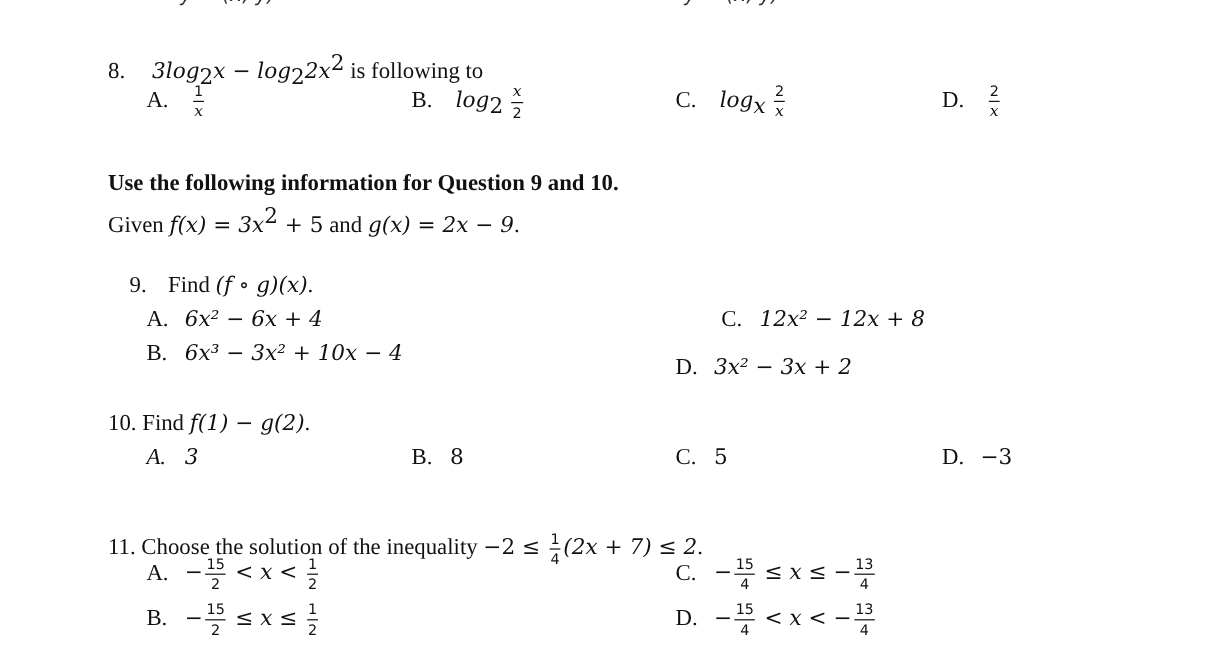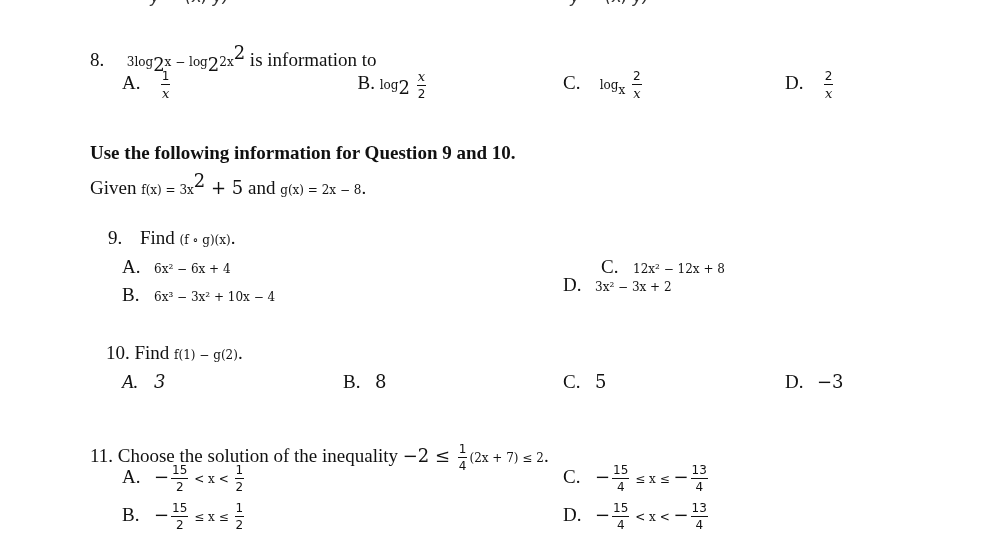--- a/index.html
+++ b/index.html
@@ -3,53 +3,53 @@
   <meta charset="utf-8">
   <style>
     html, body { margin: 0; padding: 0; background: #ffffff; }
     body {
       width: 1005px; height: 539px; position: relative; overflow: hidden;
       font-family: "Liberation Serif", serif; color: #111111; font-size: 19px;
     }
     .clip-top { position: absolute; top: -14px; left: 0; width: 1005px; height: 20px; }
     .clip-top span { position: absolute; font-family: "DejaVu Sans", sans-serif; font-size: 17px; color: #333; font-style: italic; }
     .abs { position: absolute; white-space: nowrap; }
-    .math { font-family: "DejaVu Serif", serif; font-size: 12px; }
+    .math { font-family: "DejaVu Serif", serif; font-style: italic; font-size: 18px; }
     .mathn { font-family: "DejaVu Serif", serif; font-size: 18px; }
     .frac { display: inline-flex; flex-direction: column; align-items: center; vertical-align: middle; margin: 0 2px; line-height: 1; }
     .frac .num, .frac .den { font-family: "DejaVu Sans", sans-serif; font-size: 12px; padding: 0 1px; }
     .frac .num.it, .frac .den.it { font-family: "DejaVu Serif", serif; font-style: italic; font-size: 13px; }
     .frac .bar { width: 100%; border-top: 1.3px solid #111; margin: 2px 0; }
     sub, sup { font-size: 12px; }
     .bold { font-weight: bold; }
     .q-num { display: inline-block; width: 32px; }
     .opt-label { display: inline-block; width: 32px; }
   </style>
 </head>
 <body>
 
 <div class="clip-top">
   <span style="left:150px;">y = (x, y)</span>
   <span style="left:570px;">y = (x, y)</span>
 </div>
 
 <div class="abs" style="left:90px; top:42px;">
   <span class="q-num">8.</span>
-  <span class="math">3log</span><sub class="mathn">2</sub><span class="math">x − log</span><sub class="mathn">2</sub><span class="math">2x</span><sup class="mathn">2</sup><span> is information to</span>
+  <span class="math">3log</span><sub class="mathn">2</sub><span class="math">x − log</span><sub class="mathn">2</sub><span class="math">2x</span><sup class="mathn">2</sup><span> is following to</span>
 </div>
 
 <div class="abs" style="left:122px; top:70px;">
   <span class="opt-label">A.</span>
   <span class="frac">
       <span class="num">1</span>
       <span class="bar"></span>
       <span class="den it">x</span>
     </span>
 </div>
-<div class="abs" style="left:343px; top:70px;text-align:right;">
+<div class="abs" style="left:343px; top:70px;">
   <span class="opt-label">B.</span>
   <span class="math">log</span><sub class="mathn">2</sub>
   <span class="frac">
       <span class="num it">x</span>
       <span class="bar"></span>
       <span class="den">2</span>
     </span>
 </div>
 <div class="abs" style="left:563px; top:70px;">
   <span class="opt-label">C.</span>
@@ -64,40 +64,40 @@
   <span class="opt-label">D.</span>
   <span class="frac">
       <span class="num">2</span>
       <span class="bar"></span>
       <span class="den it">x</span>
     </span>
 </div>
 
 <div class="abs bold" style="left:90px; top:142px;">Use the following information for Question 9 and 10.</div>
 <div class="abs" style="left:90px; top:170px;">
-  <span>Given </span><span class="math">f(x) = 3x</span><sup class="mathn">2</sup><span class="mathn"> + 5</span><span> and </span><span class="math">g(x) = 2x − 8</span><span>.</span>
+  <span>Given </span><span class="math">f(x) = 3x</span><sup class="mathn">2</sup><span class="mathn"> + 5</span><span> and </span><span class="math">g(x) = 2x − 9</span><span>.</span>
 </div>
 
 <div class="abs" style="left:108px; top:227px;">
   <span class="q-num">9.</span><span>Find </span><span class="math">(f ∘ g)(x)</span><span>.</span>
 </div>
 <div class="abs" style="left:122px; top:256px;">
   <span class="opt-label">A.</span><span class="math">6x² − 6x + 4</span>
 </div>
 <div class="abs" style="left:122px; top:284px;">
   <span class="opt-label">B.</span><span class="math">6x³ − 3x² + 10x − 4</span>
 </div>
 <div class="abs" style="left:556px; top:256px;margin-left:45px;">
   <span class="opt-label">C.</span><span class="math">12x² − 12x + 8</span>
 </div>
-<div class="abs" style="left:563px; top:274px;">
+<div class="abs" style="left:563px; top:296px;">
   <span class="opt-label">D.</span><span class="math">3x² − 3x + 2</span>
 </div>
 
-<div class="abs" style="left:90px; top:342px;margin-left:16px;">
+<div class="abs" style="left:90px; top:342px;">
   <span>10.</span> <span>Find </span><span class="math">f(1) − g(2)</span><span>.</span>
 </div>
 <div class="abs" style="left:122px; top:371px;font-style:italic;">
   <span class="opt-label">A.</span><span class="mathn">3</span>
 </div>
 <div class="abs" style="left:343px; top:371px;">
   <span class="opt-label">B.</span><span class="mathn">8</span>
 </div>
 <div class="abs" style="left:563px; top:371px;">
   <span class="opt-label">C.</span><span class="mathn">5</span>

